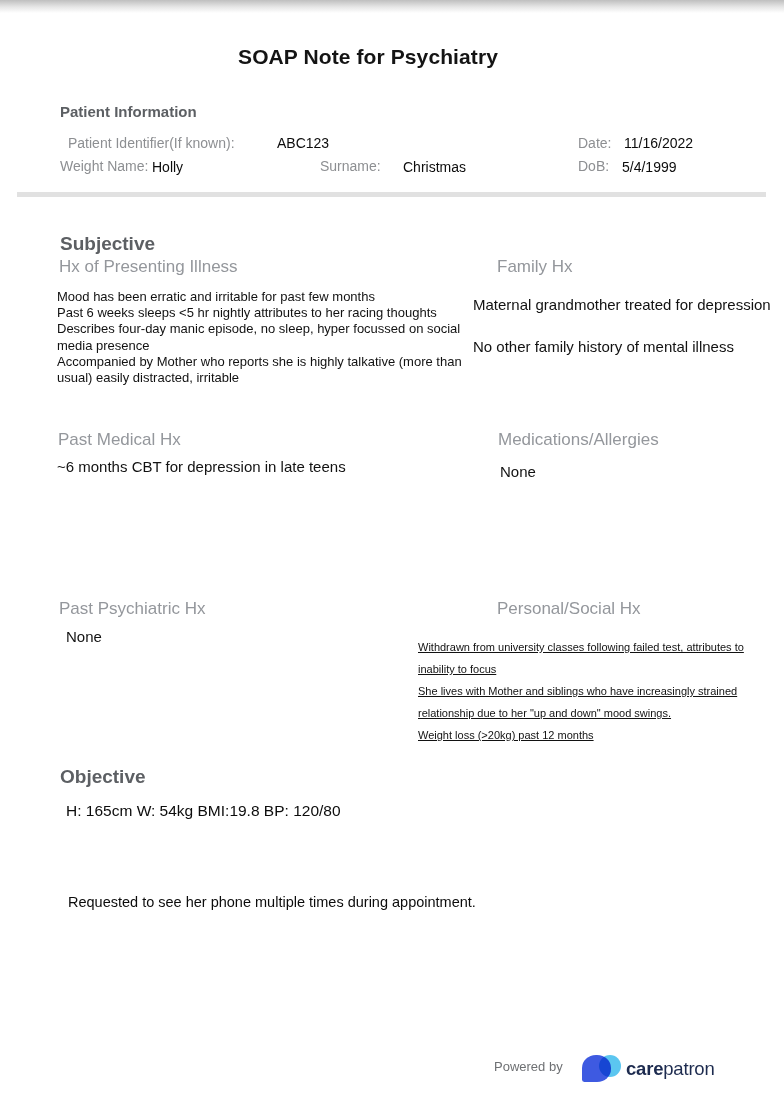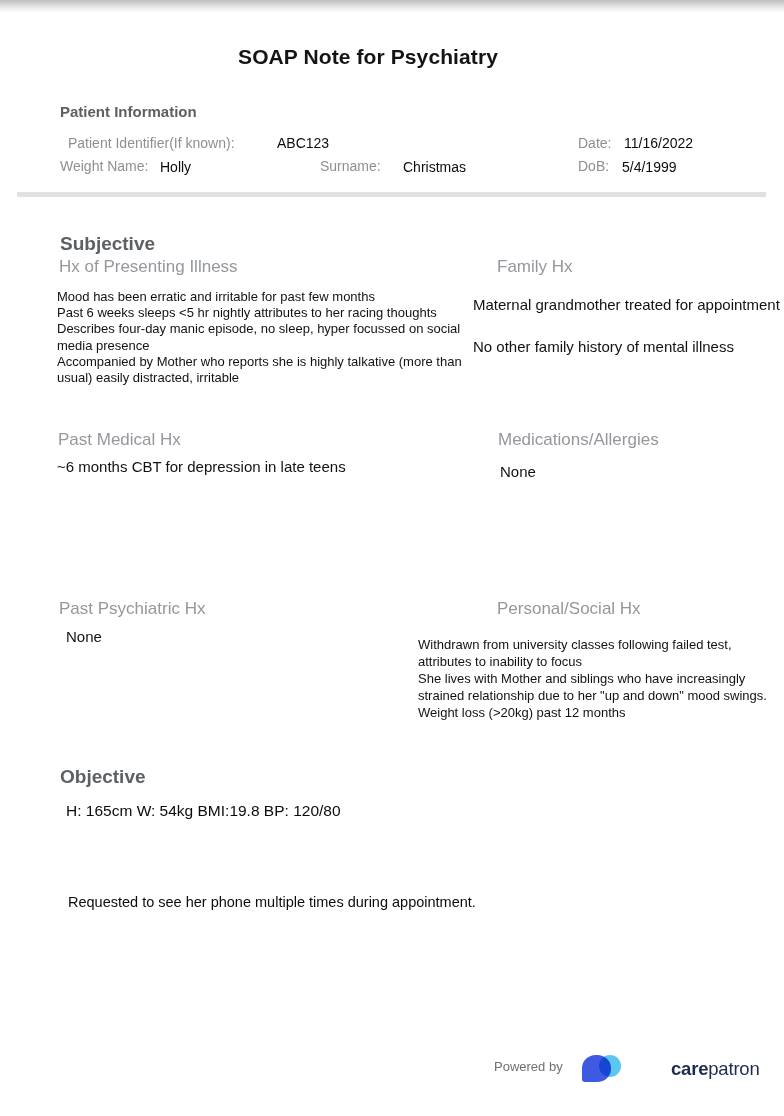--- a/index.html
+++ b/index.html
@@ -33,21 +33,21 @@
   }
 
   .lbl { position: absolute; font-size: 14px; color: #8d8f92; }
   .val { position: absolute; font-size: 14px; color: #0c0c0c; }
 
   #pi-l-identifier { left: 60px;  top: 135px; margin-left: 8px; }
   #pi-v-identifier { left: 277px; top: 135px; }
   #pi-l-date       { left: 578px; top: 135px; }
   #pi-v-date       { left: 624px; top: 135px; }
   #pi-l-firstname  { left: 60px;  top: 158px; }
-  #pi-v-firstname  { left: 152px; top: 159px; margin-left: 8px; }
+  #pi-v-firstname  { left: 152px; top: 159px; }
   #pi-l-surname    { left: 320px; top: 158px; }
   #pi-v-surname    { left: 403px; top: 159px; }
   #pi-l-dob        { left: 578px; top: 158px; }
   #pi-v-dob        { left: 622px; top: 159px; }
 
   .divider {
     position: absolute; left: 17px; top: 192px; width: 749px; height: 5px;
     background: #e1e1e1;
   }
 
@@ -76,21 +76,21 @@
   #pmh-title    { left: 58px;  top: 430px; }
   #pmh-text     { left: 57px;  top: 457px; width: 345px; font-size: 15px;   line-height: 20px; }
 
   #meds-title   { left: 498px; top: 430px; }
   #meds-text    { left: 500px; top: 462px; width: 260px; font-size: 15px;   line-height: 20px; }
 
   #pph-title    { left: 59px;  top: 599px; }
   #pph-text     { left: 66px;  top: 627px; width: 300px; font-size: 15px;   line-height: 20px; }
 
   #psh-title    { left: 497px; top: 599px; }
-  #psh-text     { left: 418px; top: 636px; width: 360px; font-size: 13px;   line-height: 17px; }
+  #psh-text     { left: 418px; top: 636px; width: 360px; font-size: 11px;   line-height: 22px; text-decoration: underline; }
 
   #obj-vitals {
     position: absolute; left: 66px; top: 802px;
     font-size: 15.5px; color: #0c0c0c;
   }
   .obj-obs { position: absolute; left: 68px; font-size: 14.5px; color: #0c0c0c; }
   #obj-obs-0 { top: 860px; }
   #obj-obs-1 { top: 894px; }
 
   
@@ -105,21 +105,21 @@
     border-radius: 48% 48% 48% 8%;
   }
   .logo-bubble-cyan {
     position: absolute; left: 17px; top: 1px; width: 22px; height: 22px;
     background: #5bc6f0;
     border-radius: 50%;
     mix-blend-mode: multiply;
   }
   .brand-text {
     position: absolute; left: 626px; top: 1058px;
-    font-size: 18.5px; color: #1d2b4f; letter-spacing: -0.2px; margin-left: 45px;
+    font-size: 18.5px; color: #1d2b4f; letter-spacing: -0.2px;
   }
   .brand-text .bold { font-weight: 700; }
   .brand-text .reg  { font-weight: 400; }
 </style>
 </head>
 <body>
 
 <div class="page">
 
   <div class="top-shade"></div>
@@ -147,21 +147,21 @@
 
   <div class="section-heading" id="subjective-heading">Subjective</div>
 
   <div class="sub-title" id="hpi-title">Hx of Presenting Illness</div>
   <div class="sec-text" id="hpi-text">Mood has been erratic and irritable for past few months
 Past 6 weeks sleeps &lt;5 hr nightly attributes to her racing thoughts
 Describes four-day manic episode, no sleep, hyper focussed on social media presence
 Accompanied by Mother who reports she is highly talkative (more than usual) easily distracted, irritable</div>
 
   <div class="sub-title" id="family-title">Family Hx</div>
-  <div class="sec-text" id="family-text">Maternal grandmother treated for appointment
+  <div class="sec-text" id="family-text">Maternal grandmother treated for depression
 
 No other family history of mental illness</div>
 
   <div class="sub-title" id="pmh-title">Past Medical Hx</div>
   <div class="sec-text" id="pmh-text">~6 months CBT for depression in late teens</div>
 
   <div class="sub-title" id="meds-title">Medications/Allergies</div>
   <div class="sec-text" id="meds-text">None</div>
 
   <div class="sub-title" id="pph-title">Past Psychiatric Hx</div>

